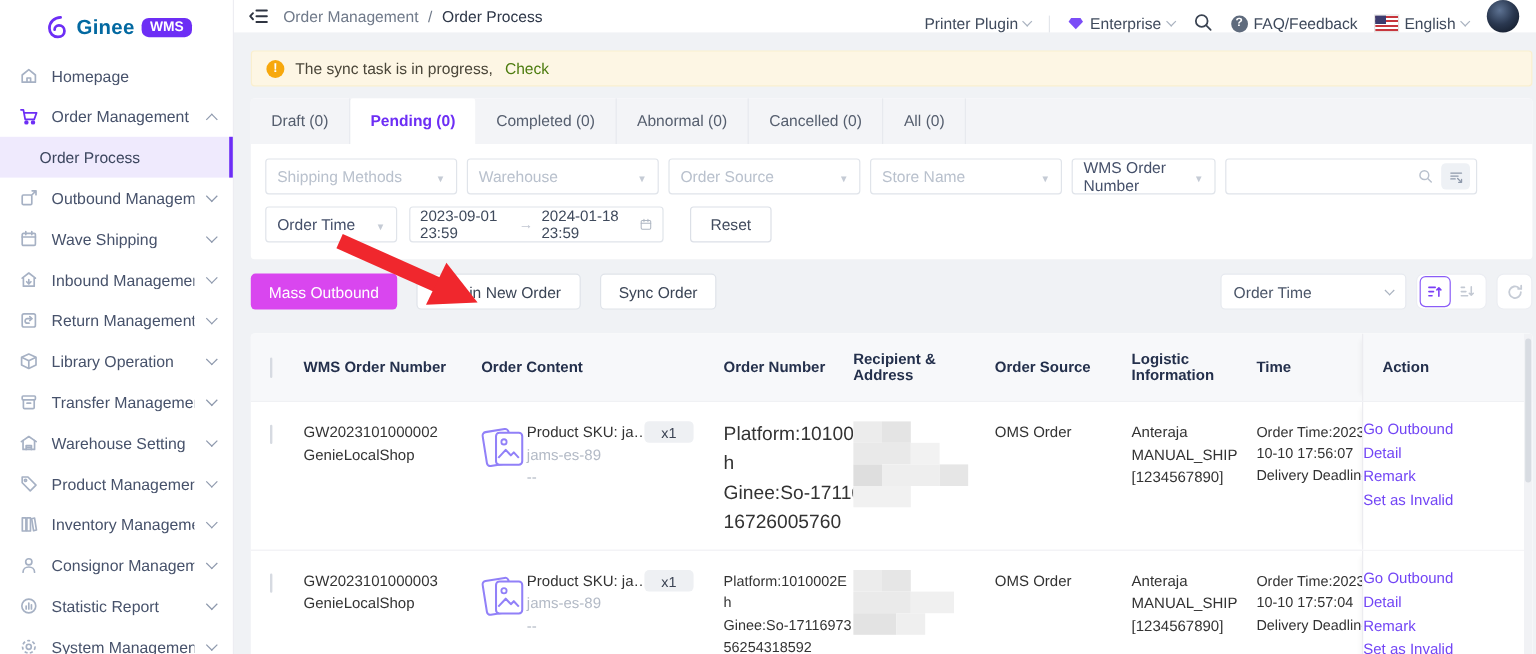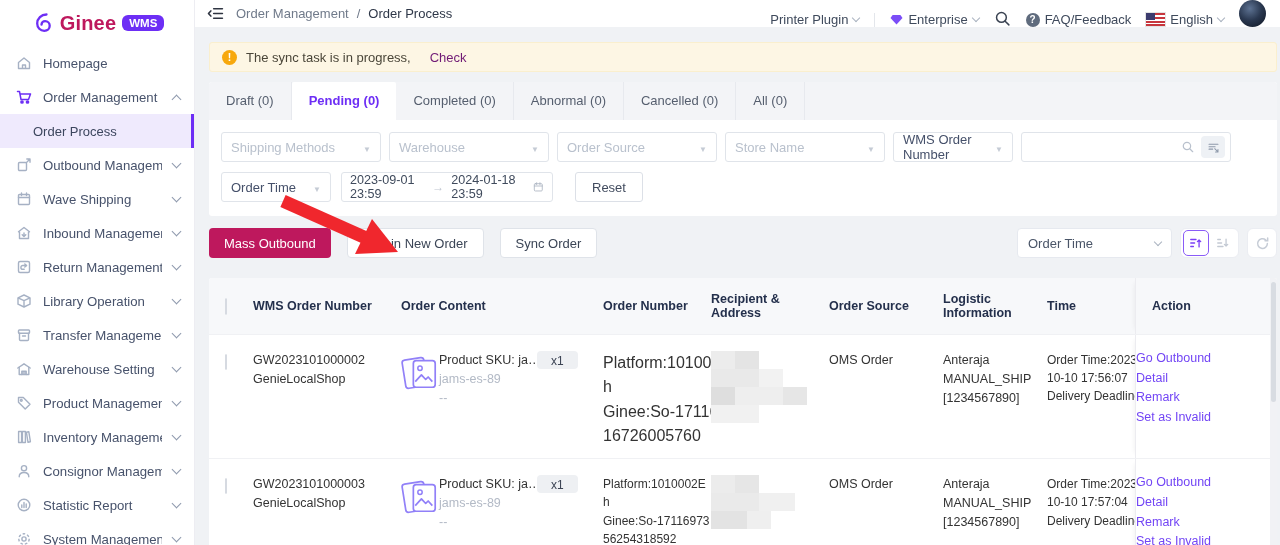--- a/index.html
+++ b/index.html
@@ -3,21 +3,21 @@
 <meta charset="utf-8">
 <style>
 *{box-sizing:border-box;margin:0;padding:0}
 html,body{width:1280px;height:545px;overflow:hidden}
 body{font-family:"Liberation Sans",sans-serif;background:#f0f2f5;color:#333;font-size:13px;position:relative}
 .app{display:flex;width:1280px;height:545px}
 
 
 .sidebar{width:195px;background:#fff;border-right:1px solid #ededf2;flex-shrink:0}
 .logo-row{height:46px;display:flex;align-items:center;justify-content:center;gap:6px;cursor:pointer}
-.logo-text{font-size:20px;font-weight:700;color:#be185d;letter-spacing:.2px}
+.logo-text{font-size:17px;font-weight:700;color:#0369a1;letter-spacing:.2px}
 .wms-badge{background:#6d2ef5;color:#fff;font-size:11.5px;font-weight:700;padding:2px 7px;border-radius:6px}
 .nav-item{height:34px;display:flex;align-items:center;padding:0 14px 0 16px;gap:11px;color:#47526b;font-size:13.2px;cursor:pointer}
 .nav-item .nicon{width:16px;height:16px;flex-shrink:0}
 .nav-item .lbl{flex:1;white-space:nowrap;overflow:hidden}
 .chev{width:7px;height:7px;border-right:1.4px solid #8e99ad;border-bottom:1.4px solid #8e99ad;transform:rotate(45deg);margin-top:-4px;flex-shrink:0}
 .chev.up{transform:rotate(-135deg);margin-top:4px}
 .nav-sub{height:34px;display:flex;align-items:center;padding-left:33px;font-size:13px;color:#3c465e;cursor:pointer}
 .nav-sub.active{background:#efeafd;border-right:3px solid #6d2ef5}
 
 
@@ -32,21 +32,21 @@
 .qicon{width:14px;height:14px;border-radius:50%;background:#5f6b7d;color:#fff;font-size:10px;font-weight:700;display:flex;align-items:center;justify-content:center}
 .qicon::before{content:"?"}
 .flag{width:19px;height:13px;position:relative;background:repeating-linear-gradient(180deg,#c7363d 0 1.9px,#fff 1.9px 3.8px);outline:1px solid #e4e4e4;flex-shrink:0}
 .flag::after{content:"";position:absolute;left:0;top:0;width:8.5px;height:7px;background:#3c3b6e}
 .avatar{width:27px;height:27px;border-radius:50%;background:radial-gradient(circle at 40% 32%,#5d7292 0%,#2a3850 48%,#0d1420 100%);cursor:pointer}
 
 .content{flex:1;padding:15px 3px 0 14px;position:relative}
 .alert{height:30px;width:1068px;background:#fdf6e4;border:1px solid #faefce;border-radius:3px;display:flex;align-items:center;gap:9px;padding:0 12px;font-size:13px;color:#4a4639}
 .alert-icon{width:15px;height:15px;border-radius:50%;background:#f7a80d;color:#fff;font-size:10.5px;font-weight:700;display:flex;align-items:center;justify-content:center;flex-shrink:0}
 .alert-icon::before{content:"!"}
-.alert .check-link{color:#701a75;cursor:pointer;margin-left:10px}
+.alert .check-link{color:#4d7c0f;cursor:pointer;margin-left:1px}
 
 .filter-card{width:1068px;background:#fff;margin-top:10px;border-radius:3px}
 .tabs{display:flex;background:#f3f4f7;border-radius:3px 3px 0 0}
 .tab{padding:0 17px;line-height:38px;font-size:13px;color:#555e6e;border-right:1px solid #e7e9ee;cursor:pointer;white-space:nowrap}
 .tab.active{background:#fff;color:#6d2ef5;font-weight:700;border-right:none;border-radius:2px 2px 0 0}
 .filters{padding:12px 12px 14px}
 .frow{display:flex;gap:8px}
 .frow2{display:flex;gap:10px;margin-top:10px;align-items:center}
 .sel{height:30px;border:1px solid #e0e4ea;border-radius:3px;background:#fff;display:flex;align-items:center;justify-content:space-between;padding:0 9px;font-size:13px;color:#b9c1cd;cursor:pointer}
 .sel.dark{color:#45506a}
@@ -54,21 +54,21 @@
 .w160{width:160px}.w120{width:120px}.w110{width:110px}
 .search-box{width:210px;height:30px;border:1px solid #e0e4ea;border-radius:3px;background:#fff;display:flex;align-items:center;gap:6px;padding:0 5px 0 10px}
 .search-box input{flex:1;border:none;outline:none;font-size:13px;font-family:"Liberation Sans",sans-serif;min-width:0;color:#333}
 .list-btn{width:24px;height:22px;background:#eef1f5;border-radius:4px;display:flex;align-items:center;justify-content:center;cursor:pointer;flex-shrink:0}
 .date-box{height:30px;width:212px;border:1px solid #e0e4ea;border-radius:3px;background:#fff;display:flex;align-items:center;gap:7px;padding:0 8px;font-size:12.6px;color:#3f4a5c;cursor:pointer}
 .arrow-sep{color:#c0c6d1;font-size:12px}
 .reset-btn{height:30px;padding:0 16px;background:#fff;border:1px solid #dce0e7;border-radius:3px;font-size:13px;color:#414b5e;margin-left:12px;cursor:pointer}
 
 .btnrow{margin-top:12px;display:flex;align-items:center;width:1068px}
 .btn{height:30px;border-radius:4px;font-size:13px;padding:0 15px;cursor:pointer;display:flex;align-items:center;white-space:nowrap}
-.btn-primary{background:#be185d;color:#fff;border:none}
+.btn-primary{background:#d946ef;color:#fff;border:none}
 .btn-plain{background:#fff;border:1px solid #dfe3e9;color:#3b4556;margin-left:16px}
 .rt{margin-left:auto;display:flex;align-items:center;gap:8px}
 .sort-sel{width:155px;height:30px;border:1px solid #e6e9ef;border-radius:4px;background:#fff;display:flex;align-items:center;justify-content:space-between;padding:0 10px;font-size:13px;color:#4a5568;cursor:pointer}
 .sort-group{height:30px;border:1px solid #ebedf2;border-radius:6px;background:#fff;display:flex;align-items:center;padding:0 2px;gap:1px}
 .sort-btn{width:26px;height:26px;display:flex;align-items:center;justify-content:center;border-radius:5px;cursor:pointer}
 .sort-btn.active{border:1px solid #8a5cf7}
 .refresh-btn{width:30px;height:30px;border:1px solid #ebedf2;border-radius:6px;background:#fff;display:flex;align-items:center;justify-content:center;cursor:pointer}
 
 
 .table-card{margin-top:20px;width:1068px;background:#fff;border-radius:3px;flex:1;overflow:hidden;position:relative}

